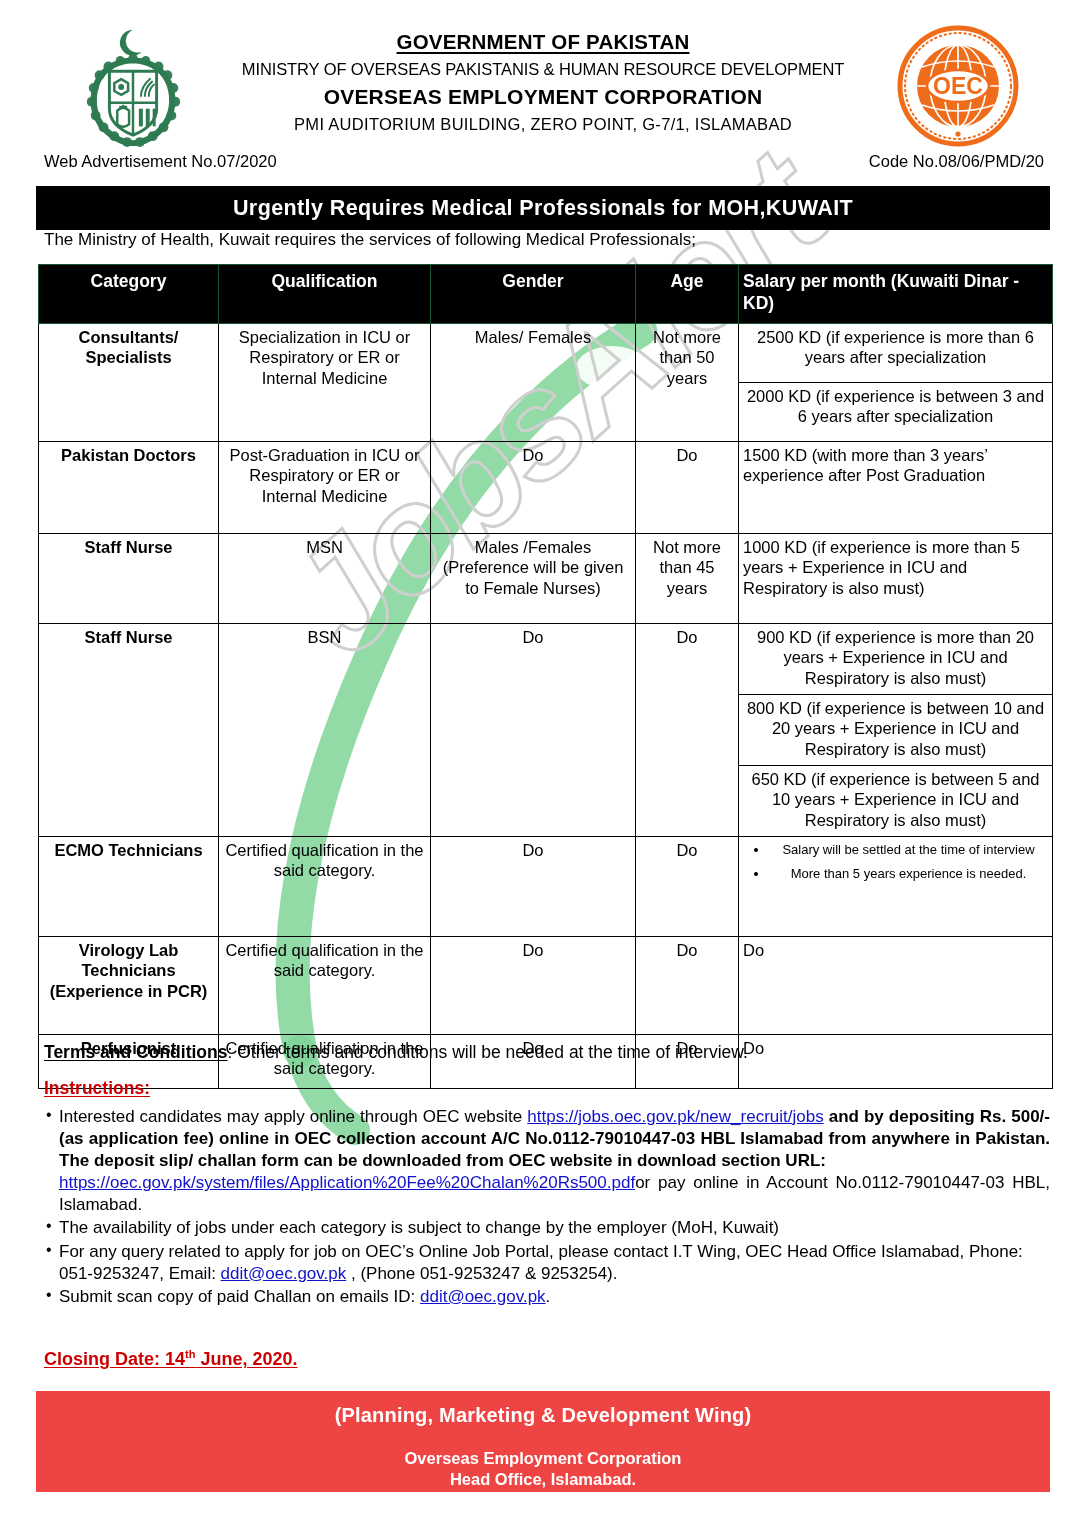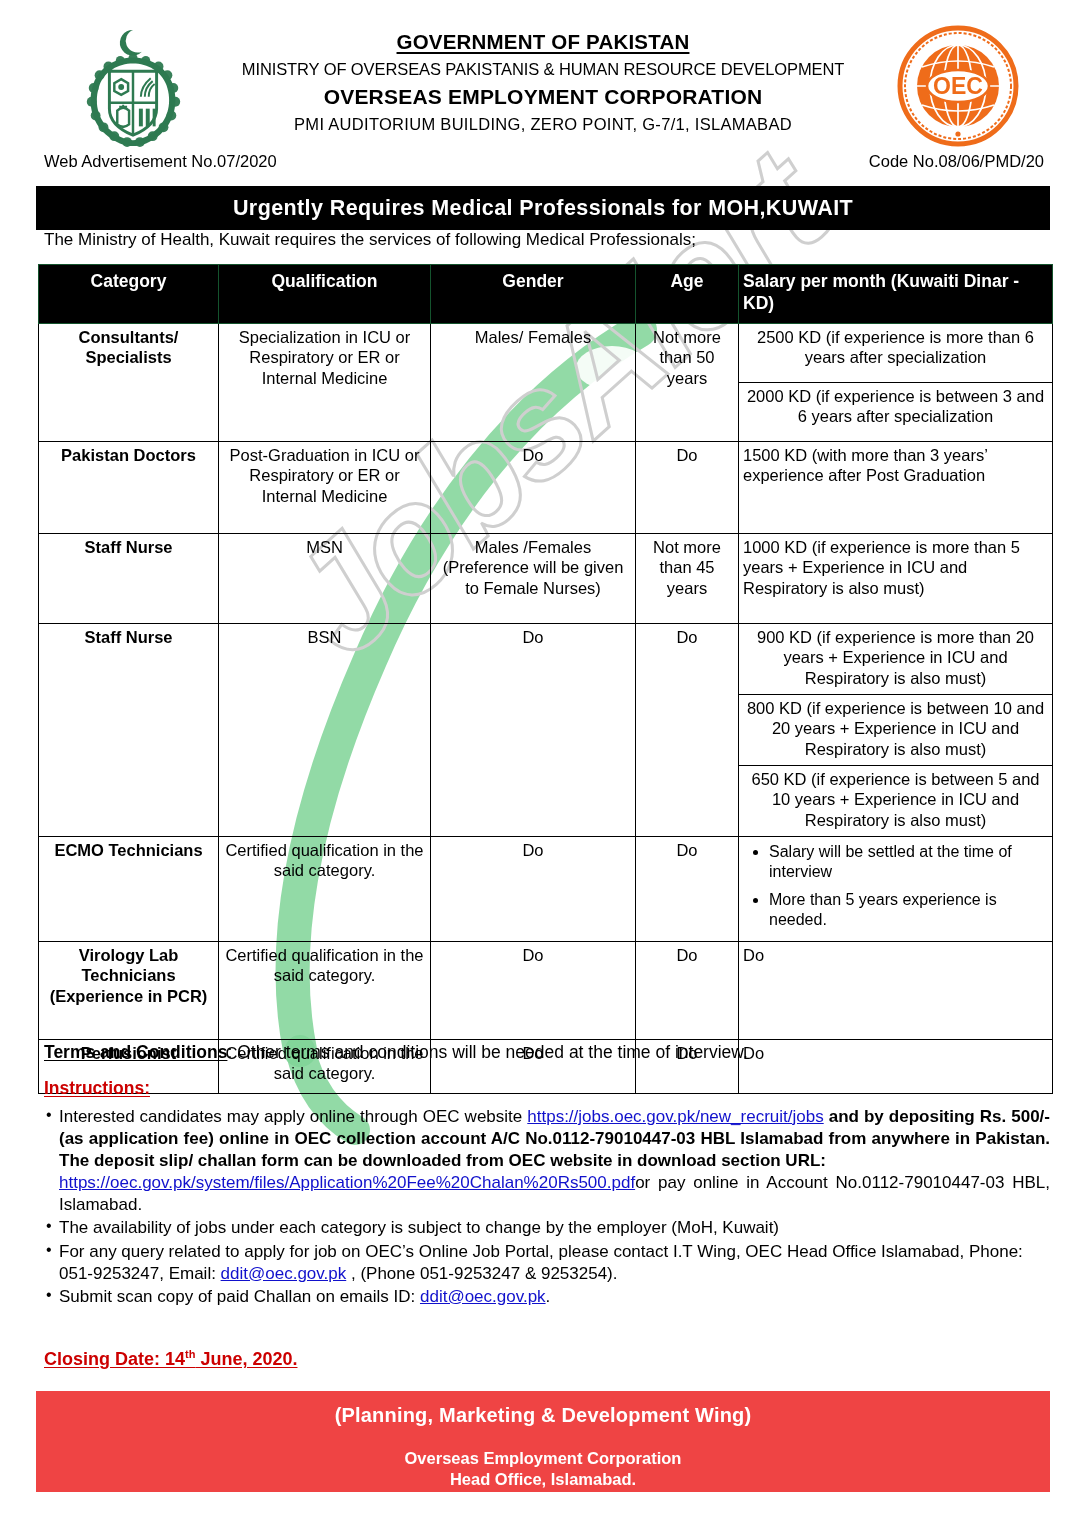--- a/index.html
+++ b/index.html
@@ -196,23 +196,23 @@
   .salary-sub tr:last-child td { border-bottom: 0; }
   td.nest { padding: 0; }
 
   ul.bullets {
     margin: 2px 0 2px 0;
     padding-left: 26px;
     text-align: center;
     list-style-position: outside;
   }
   ul.bullets li {
-    text-align: left;
+    text-align: center;
     margin-bottom: 8px;
-    font-size: 16px;
+    font-size: 13px;
     line-height: 1.25;
   }
 
   
   .terms {
     position: absolute;
     left: 44px;
     top: 1042px;
     width: 1004px;
     z-index: 3;

